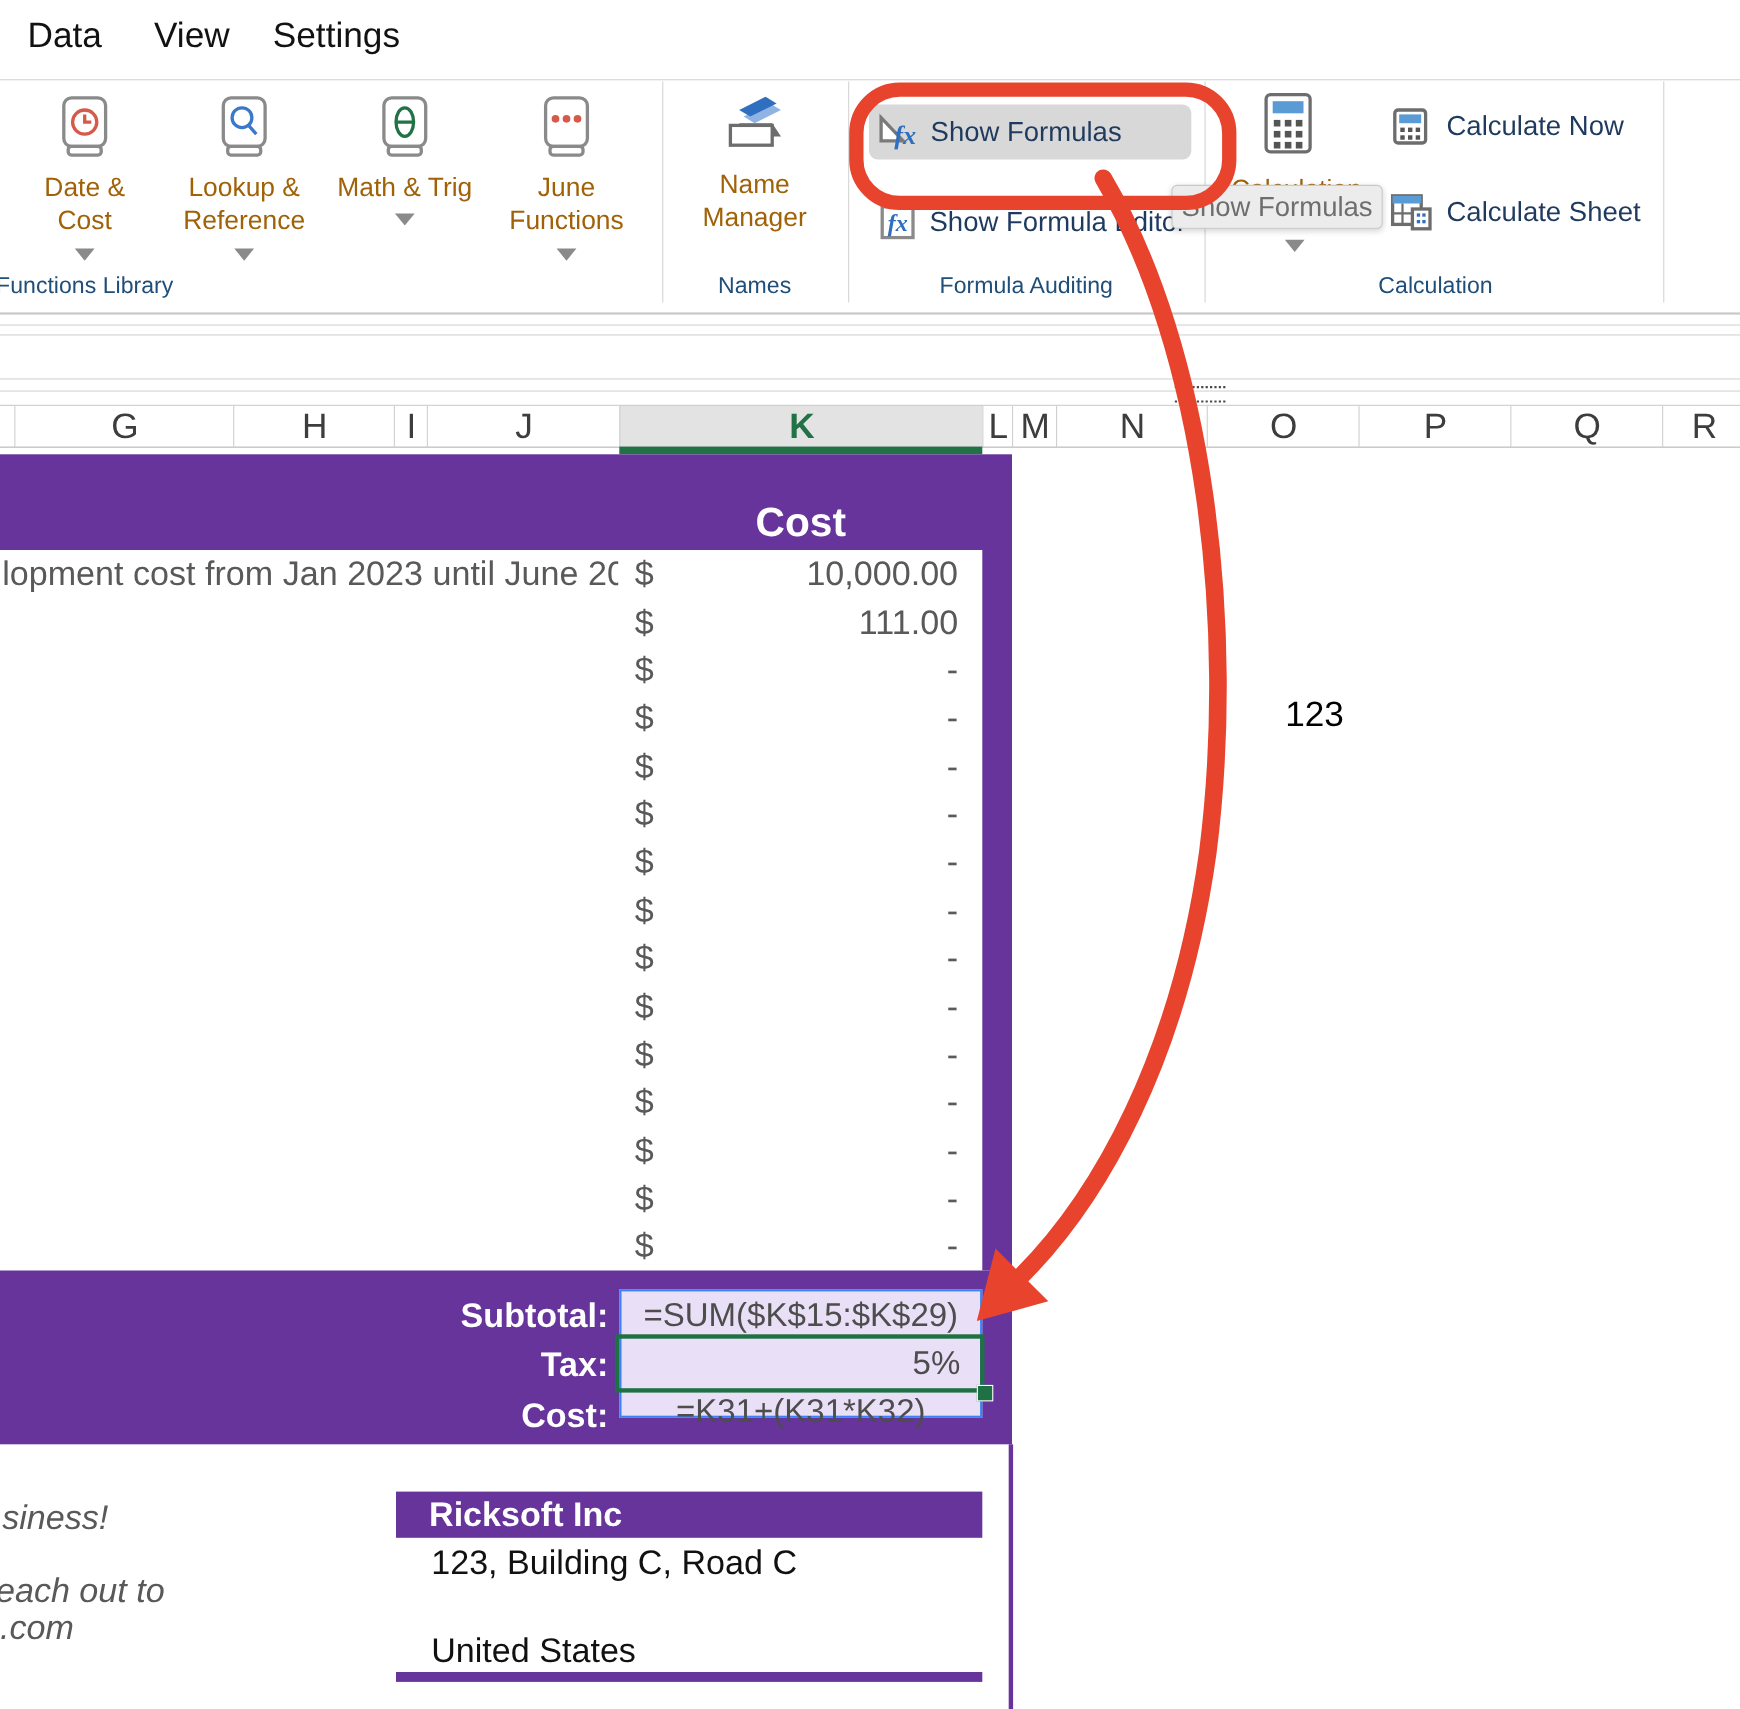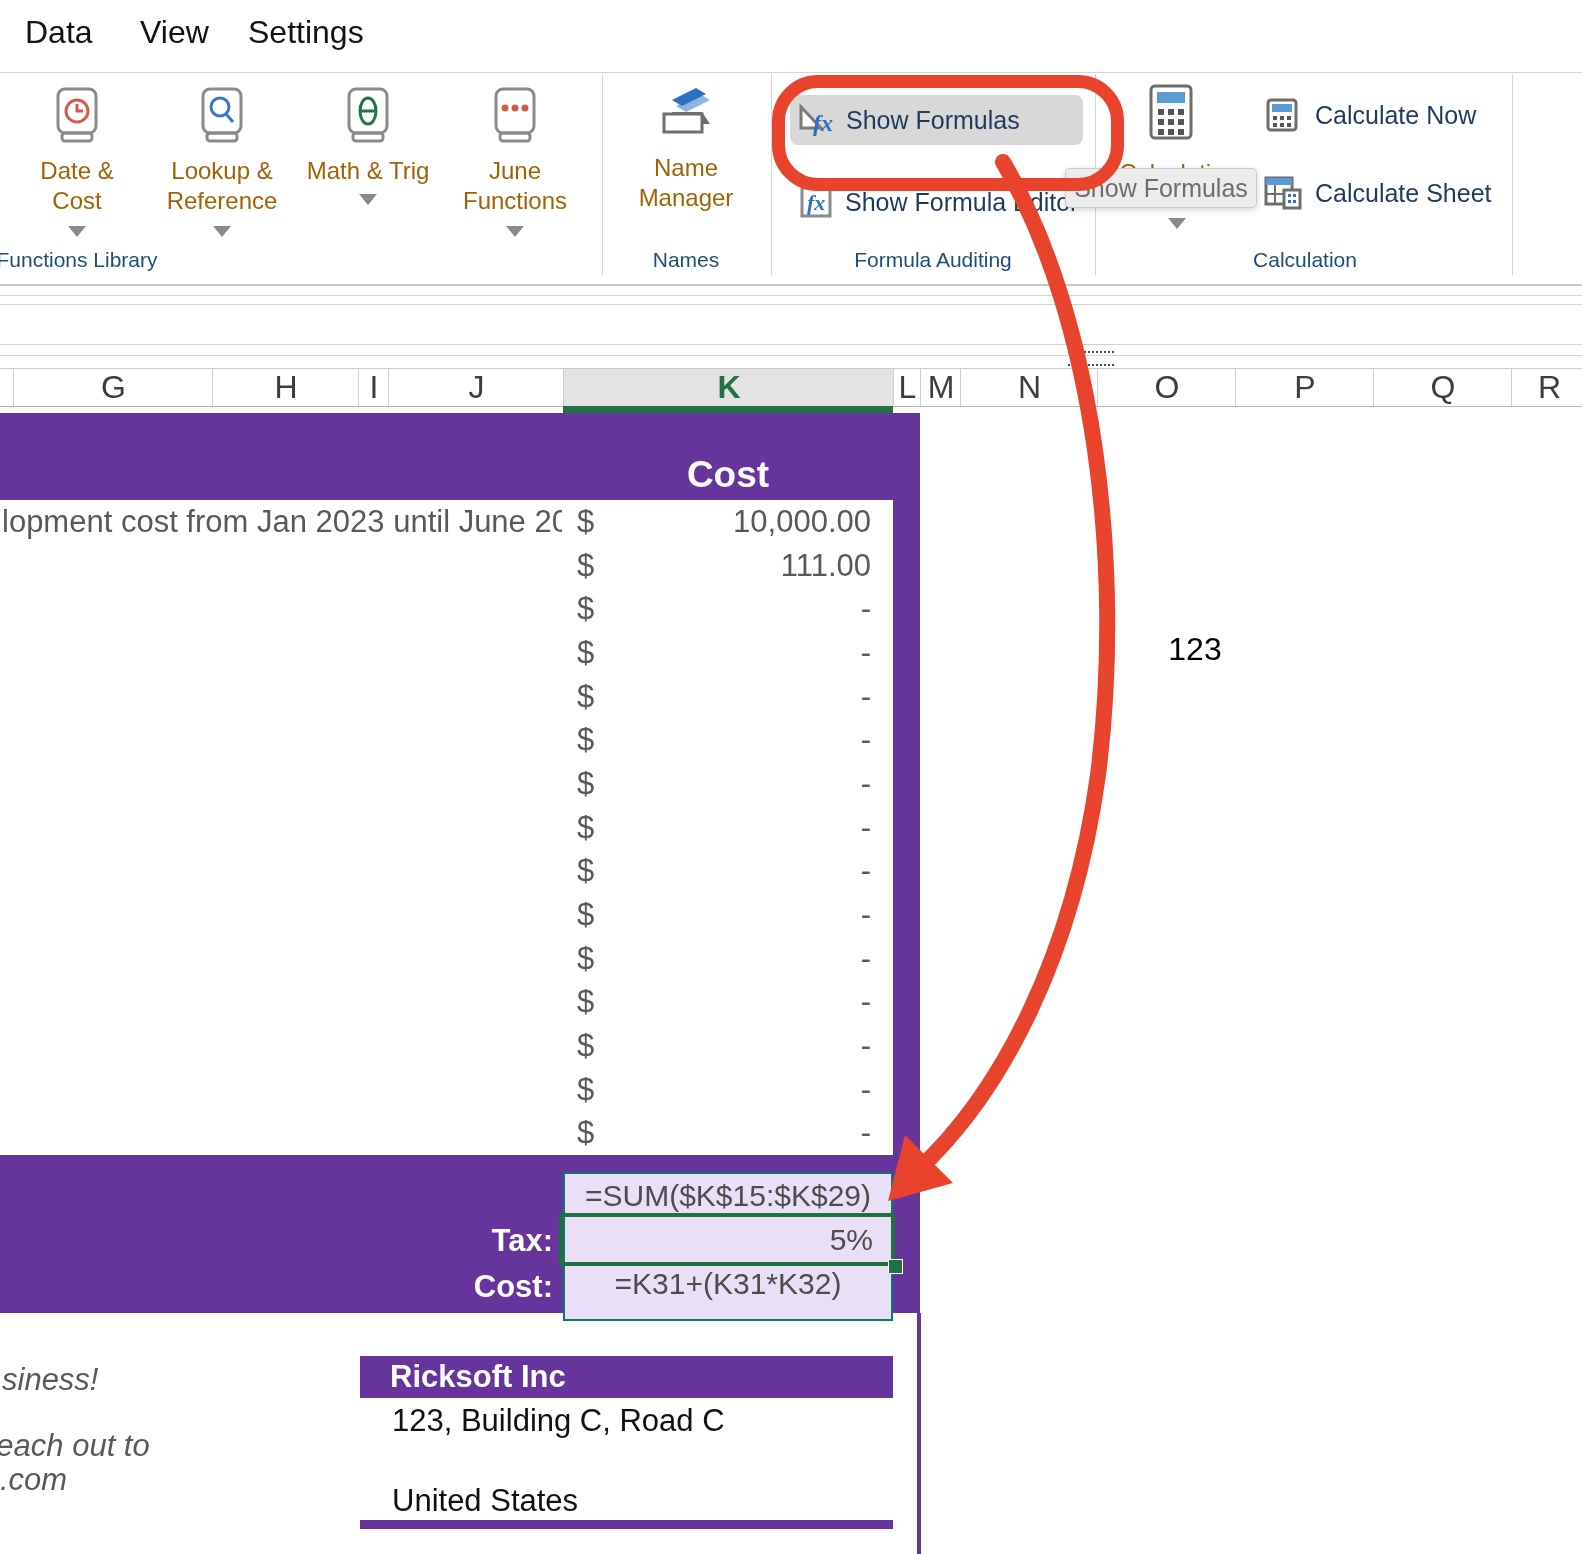--- a/index.html
+++ b/index.html
@@ -24,21 +24,21 @@
            display:flex;align-items:center;justify-content:center;font-size:32px;color:#3d3d3d;}
   .colhead.sel{background:#e3e3e3;color:#217346;font-weight:bold;}
   #k-underline{position:absolute;left:563px;top:406px;width:330px;height:7px;background:#217346;}
   #dotted-handle{position:absolute;left:1068px;top:351px;width:46px;height:11px;border-top:2px dotted #4a4a4a;border-bottom:2px dotted #4a4a4a;}
   
   .purple{background:#67349c;}
   #desc-cell{position:absolute;left:2px;top:500px;width:560px;height:44px;line-height:44px;overflow:hidden;white-space:nowrap;font-size:31px;color:#595959;}
   .cost-row{position:absolute;left:563px;width:330px;height:44px;display:flex;align-items:center;justify-content:space-between;
             padding:0 22px 0 14px;box-sizing:border-box;font-size:31px;color:#595959;background:#fff;}
   .tot-label{position:absolute;left:253px;width:300px;display:flex;align-items:center;justify-content:flex-end;color:#fff;font-weight:bold;font-size:31px;}
-  #cell-stack{position:absolute;left:563px;top:1172px;width:330px;height:149px;border:2px solid #0f766e;box-sizing:border-box;background:#e9dff6;}
+  #cell-stack{position:absolute;left:563px;top:1172px;width:330px;height:117px;border:2px solid #3b82f6;box-sizing:border-box;background:#e9dff6;}
   .fcell{width:100%;box-sizing:border-box;display:flex;align-items:center;font-size:30px;color:#4d4d4d;}
   #tax-outline{position:absolute;left:559px;top:1213px;width:336px;height:53px;border:4px solid #1e7145;box-sizing:border-box;z-index:6;}
   #tax-handle{position:absolute;left:888px;top:1259px;width:13px;height:13px;background:#1e7145;border:1px solid #fff;z-index:7;}
   #stray-123{position:absolute;left:1140px;top:628px;width:110px;height:42px;line-height:42px;text-align:center;font-size:32px;color:#000;}
   .note{position:absolute;height:44px;line-height:44px;font-size:31px;color:#595959;font-style:italic;}
   .addr{position:absolute;left:392px;height:42px;line-height:42px;font-size:31px;color:#111;}
   #overlay{position:absolute;left:0;top:0;z-index:22;pointer-events:none;}
 </style>
 </head>
 <body>
@@ -276,20 +276,21 @@
         <span>-</span>
       </div>
       <div class="cost-row" style="top: 1111.32px;">
         <span>$</span>
         <span>-</span>
       </div>
     </div>
   <div class="abs purple" style="left:893px;top:500px;width:27px;height:655px;"></div>
 
   <div class="abs purple" style="left:0;top:1155px;width:920px;height:158px;"></div>
+  <div class="tot-label" style="top:1174px;height:43px;">Subtotal:</div>
   <div class="tot-label" style="top:1217px;height:47px;">Tax:</div>
   <div class="tot-label" style="top:1264px;height:45px;">Cost:</div>
 
   <div id="cell-stack">
     <div class="fcell" style="height:43px;justify-content:center;">=SUM($K$15:$K$29)</div>
     <div class="fcell" style="height:46px;justify-content:flex-end;padding-right:18px;">5%</div>
     <div class="fcell" style="height:42px;justify-content:center;">=K31+(K31*K32)</div>
   </div>
   <div id="tax-outline"></div>
   <div id="tax-handle"></div>

